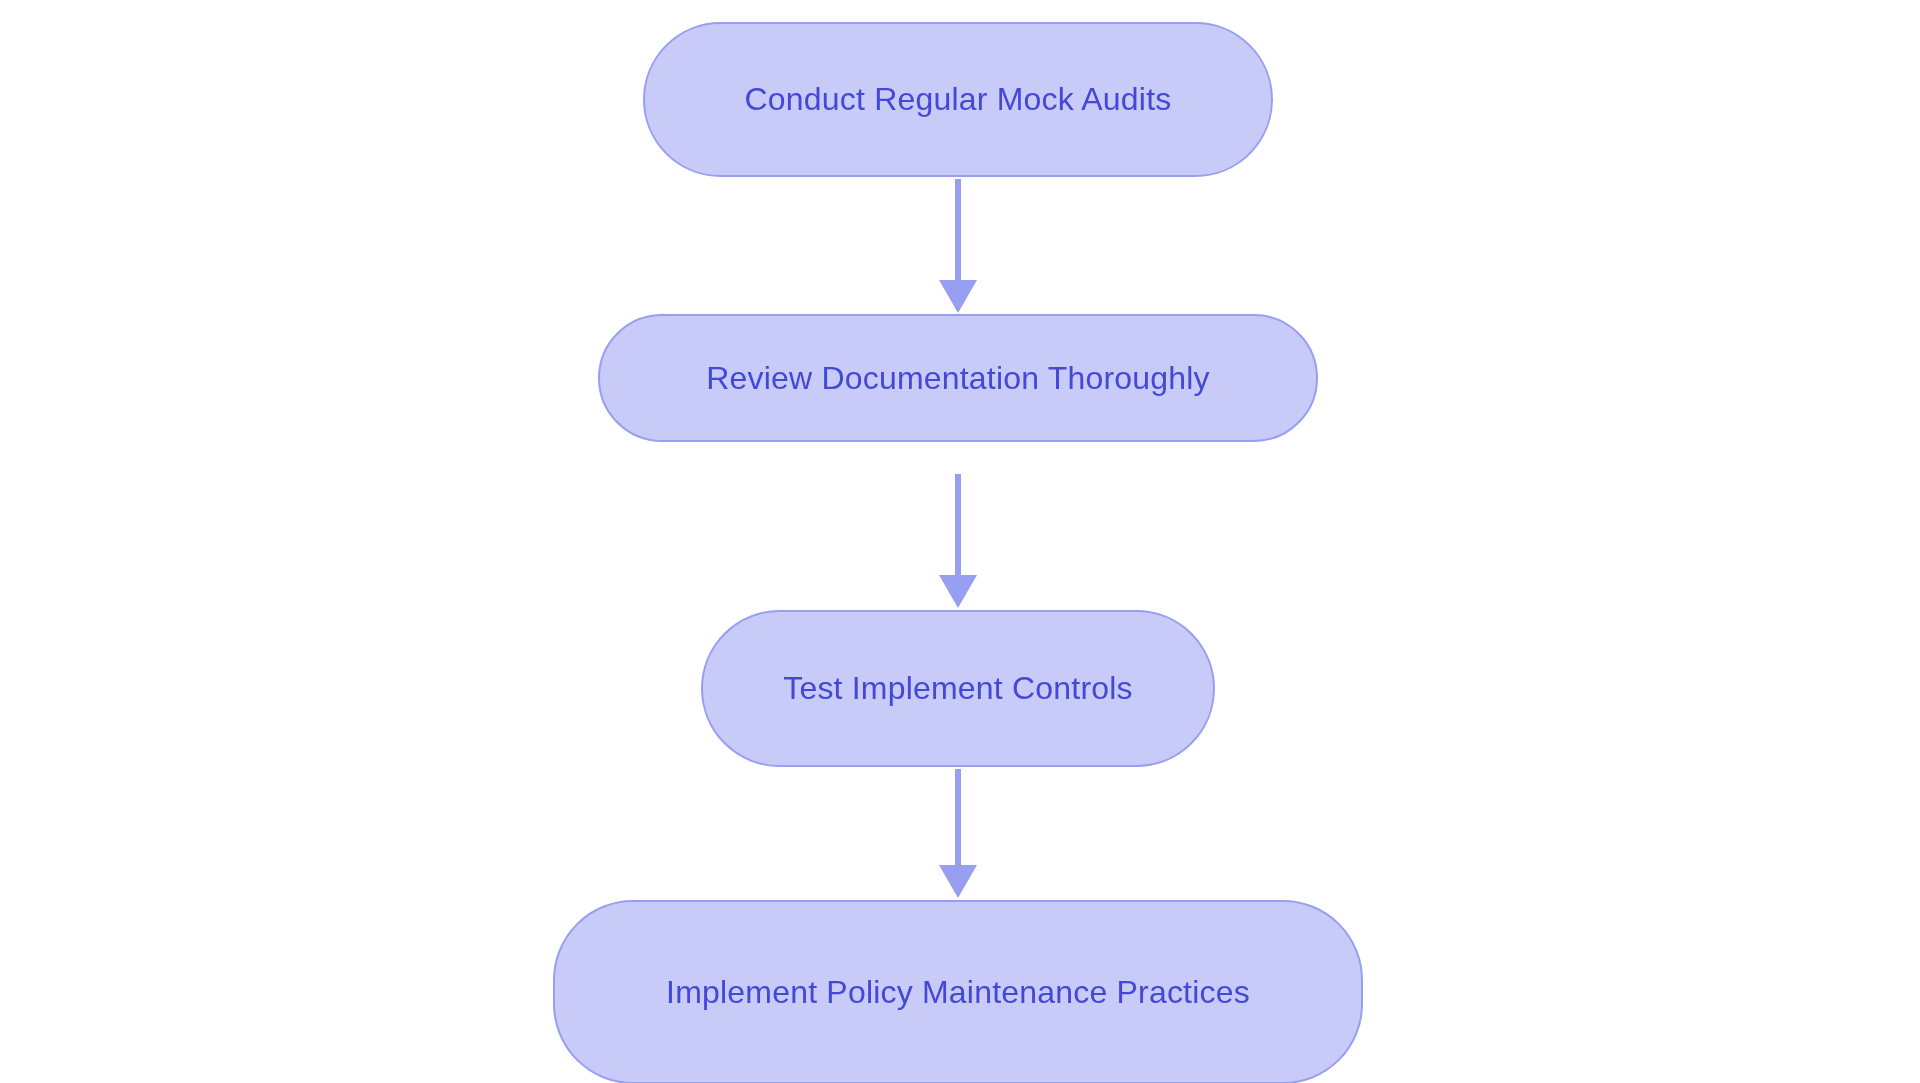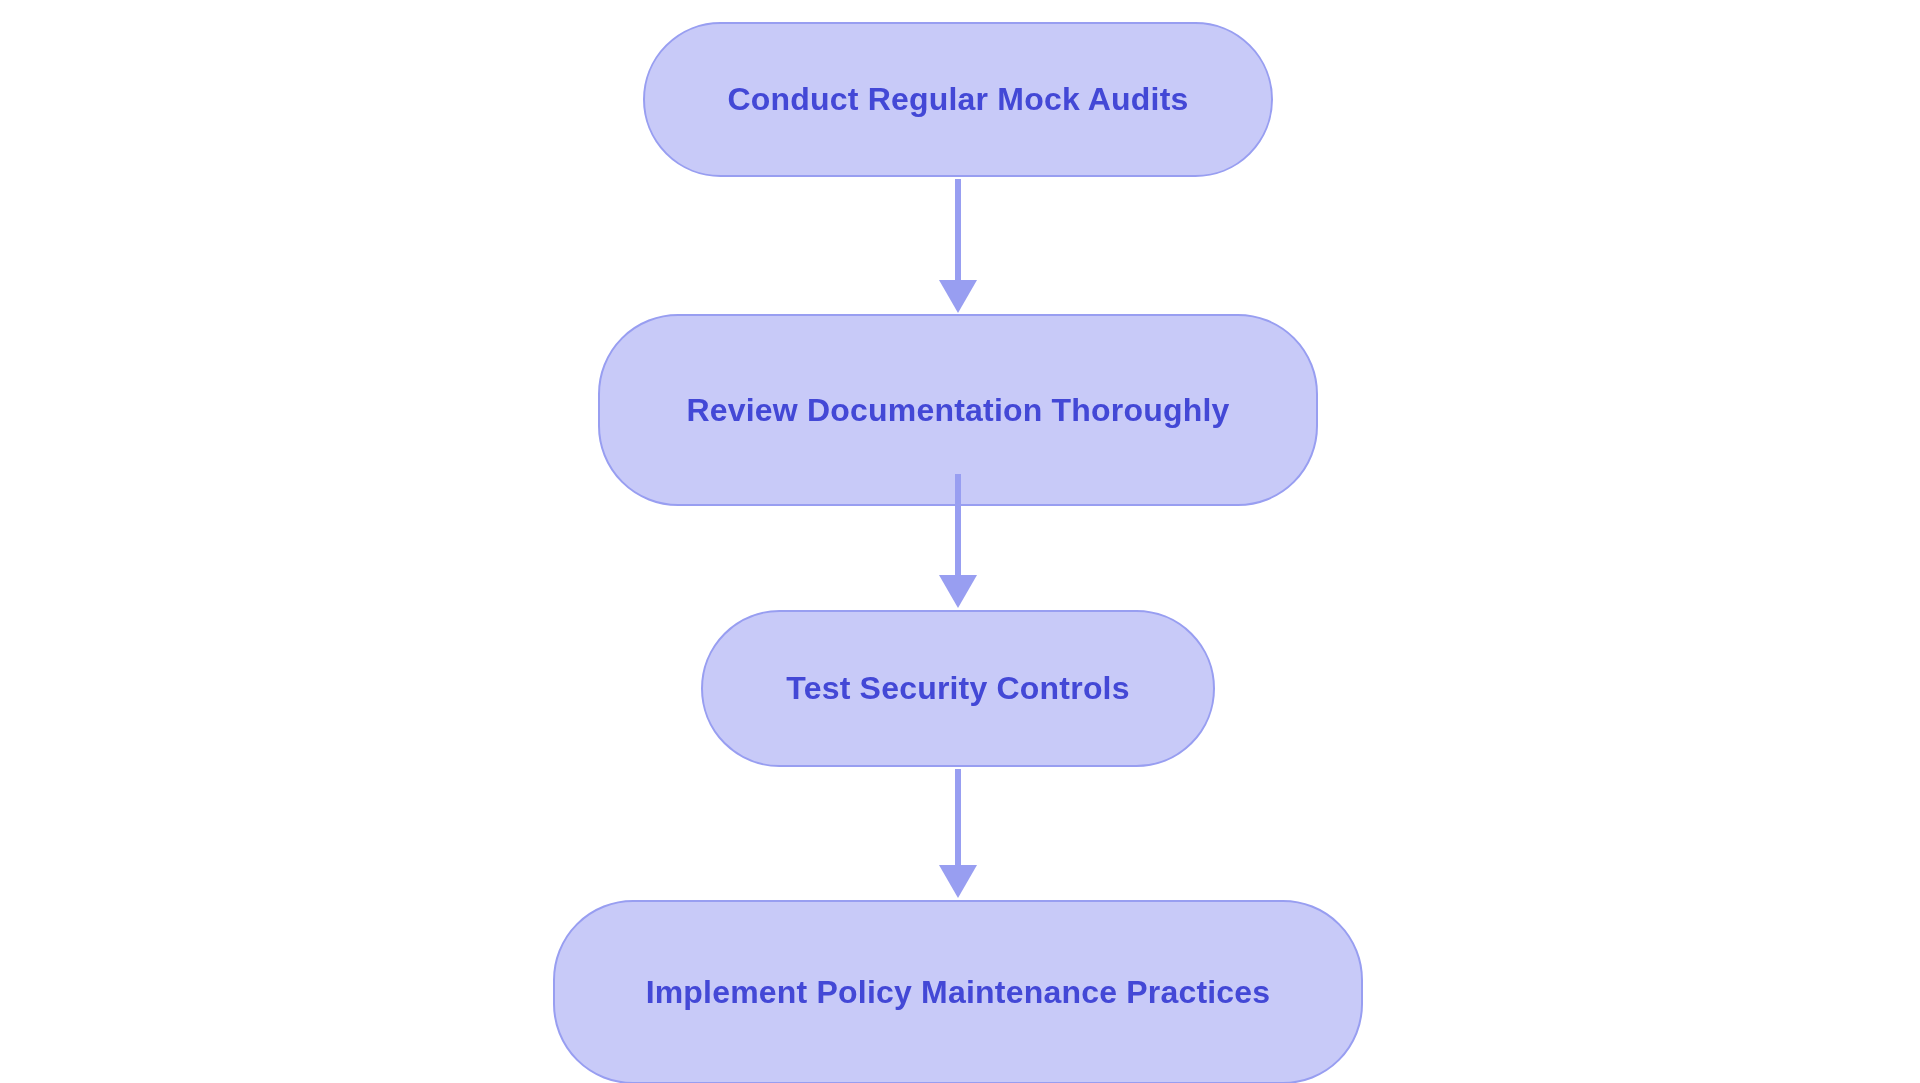--- a/index.html
+++ b/index.html
@@ -20,25 +20,25 @@
     box-sizing: border-box;
     background: var(--node-fill, #c8caf8);
     border: 2px solid var(--node-border, #989ef1);
     border-radius: 80px;
     display: flex;
     align-items: center;
     justify-content: center;
     text-align: center;
     color: var(--node-text, #4348d6);
     font-size: 32px;
-    font-weight: 700;
+    font-weight: 400;
     letter-spacing: 0.2px;
   }
   .node-1 { left: 643px; top:  22px; width: 630px; height: 155px; }
-  .node-2 { left: 598px; top: 314px; width: 720px; height: 192px; }
+  .node-2 { left: 598px; top: 314px; width: 720px; height: 128px; }
   .node-3 { left: 701px; top: 610px; width: 514px; height: 157px; }
   .node-4 { left: 553px; top: 900px; width: 810px; height: 184px; }
 
   .arrow {
     position: absolute;
     left: 958px;
     transform: translateX(-50%);
     display: flex;
     flex-direction: column;
     align-items: center;
@@ -76,21 +76,21 @@
   <div class="node node-2">
     <span>Review Documentation Thoroughly</span>
   </div>
 
   <div class="arrow arrow-2">
     <div class="shaft"></div>
     <div class="head"></div>
   </div>
 
   <div class="node node-3">
-    <span>Test Security Controls</span>
+    <span>Test Implement Controls</span>
   </div>
 
   <div class="arrow arrow-3">
     <div class="shaft"></div>
     <div class="head"></div>
   </div>
 
   <div class="node node-4">
     <span>Implement Policy Maintenance Practices</span>
   </div>

